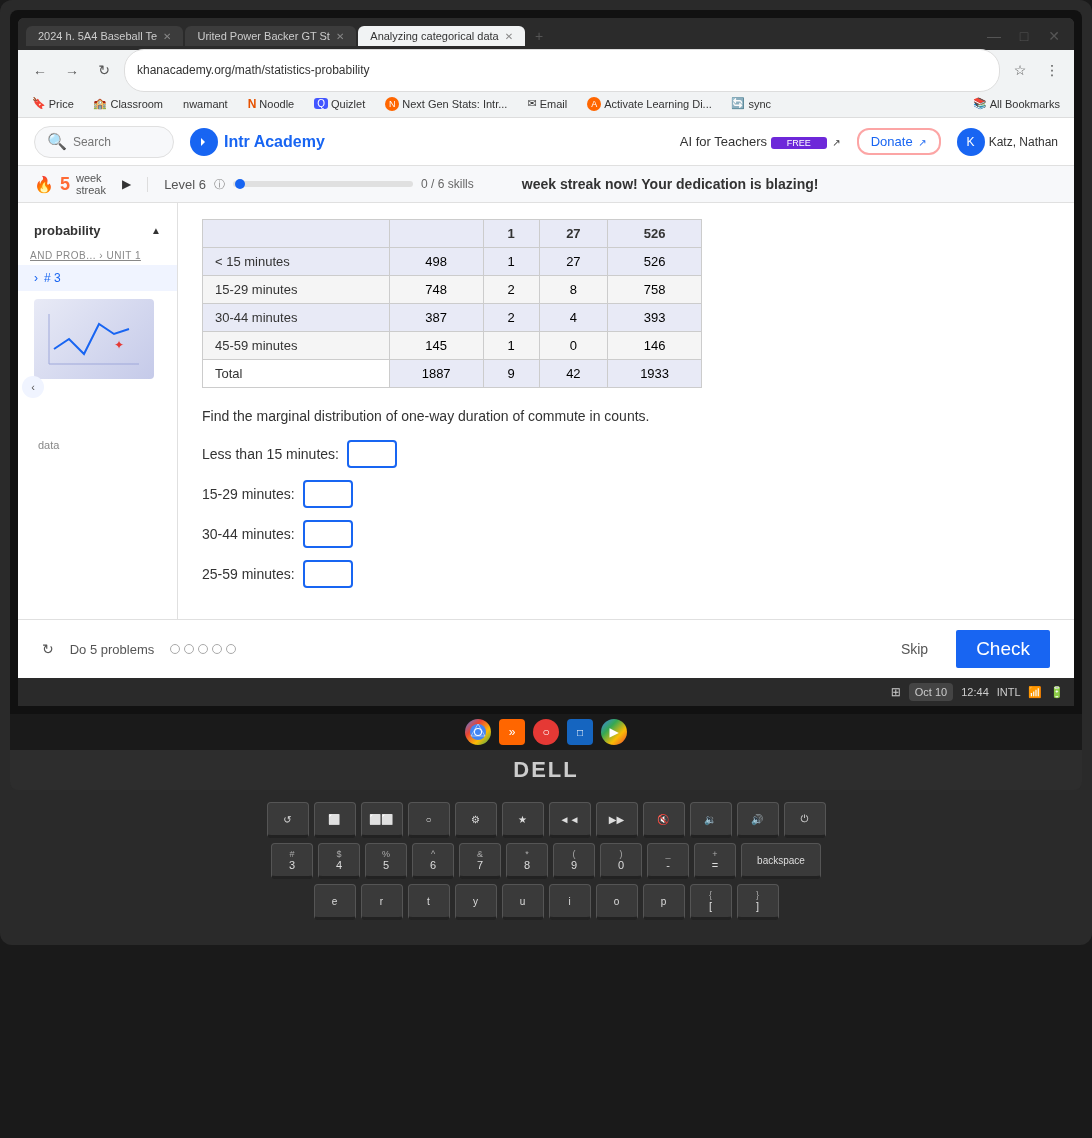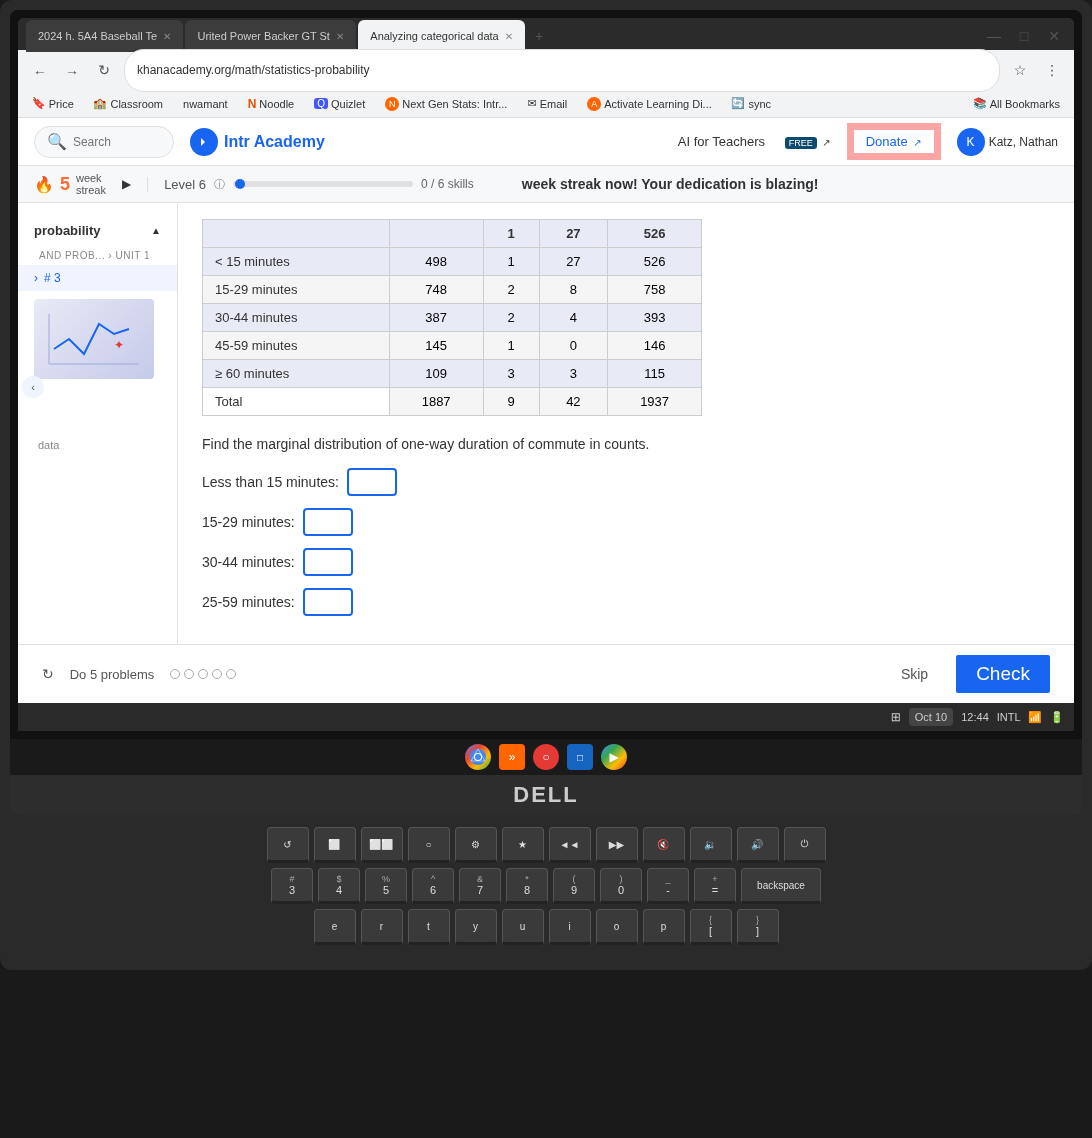--- a/index.html
+++ b/index.html
@@ -46,21 +46,21 @@
     .tab {
       background: #3c3c3c;
       border-radius: 6px 6px 0 0;
       padding: 4px 12px;
       font-size: 11px;
       color: #ccc;
       white-space: nowrap;
       overflow: hidden;
       text-overflow: ellipsis;
       max-width: 180px;
-      height: 32px;
+      height: 20px;
       display: flex;
       align-items: center;
       cursor: pointer;
     }
 
     .tab.active {
       background: #f1f3f4;
       color: #333;
     }
 
@@ -197,34 +197,34 @@
     }
 
     .ka-nav-link {
       font-size: 13px;
       color: #333;
       cursor: pointer;
       text-decoration: none;
     }
 
     .ai-badge {
-      background: #0c4a6e;
+      background: #6d28d9;
       color: white;
       font-size: 9px;
-      padding: 1px 4px;
+      padding: 1px 16px;
       border-radius: 3px;
-      margin-left: 16px;
+      margin-left: 0;
     }
 
     .donate-btn {
-      border: 7px solid #fca5a5;
+      border: 2px solid #fca5a5;
       color: #1865f2;
       background: white;
       padding: 4px 12px;
-      border-radius: 0;
+      border-radius: 12px;
       font-size: 13px;
       cursor: pointer;
       text-align: center;
     }
 
     .user-avatar {
       width: 28px;
       height: 28px;
       background: #1865f2;
       border-radius: 50%;
@@ -590,22 +590,23 @@
     }
     .key-backspace { min-width: 80px; }
 
     .collapse-arrow { font-size: 10px; }
 
     
     .nav-section-label {
       font-size: 10px;
       color: #888;
       text-transform: uppercase;
-      padding: 4px 21px;
+      padding: 4px 12px;
       letter-spacing: 0.5px;
+      text-decoration: underline;
     }
 
     .collapse-btn {
       background: #f0f4ff;
       border: none;
       border-radius: 50%;
       width: 22px;
       height: 22px;
       font-size: 11px;
       cursor: pointer;
@@ -834,33 +835,26 @@
                   <td>4</td>
                   <td>393</td>
                 </tr>
                 <tr>
                   <td class="row-label">45-59 minutes</td>
                   <td>145</td>
                   <td>1</td>
                   <td>0</td>
                   <td>146</td>
                 </tr>
-                <tr>
-                  <td class="row-label">≥ 60 minutes</td>
-                  <td>109</td>
-                  <td>3</td>
-                  <td>3</td>
-                  <td>115</td>
-                </tr>
                 <tr class="total-row">
                   <td class="row-label">Total</td>
                   <td>1887</td>
                   <td>9</td>
                   <td>42</td>
-                  <td>1937</td>
+                  <td>1933</td>
                 </tr>
               </tbody>
             </table>
 
             <p class="question-text">Find the marginal distribution of one-way duration of commute in counts.</p>
 
             <div class="answer-row">
               <span>Less than 15 minutes:</span>
               <input type="text" class="answer-input" value="" style="">
             </div>

